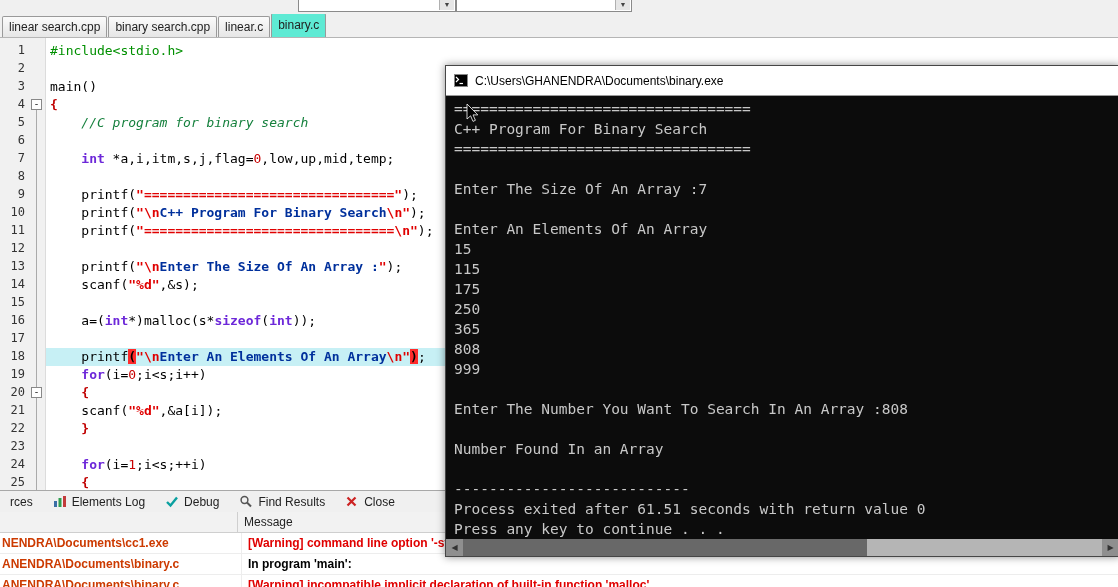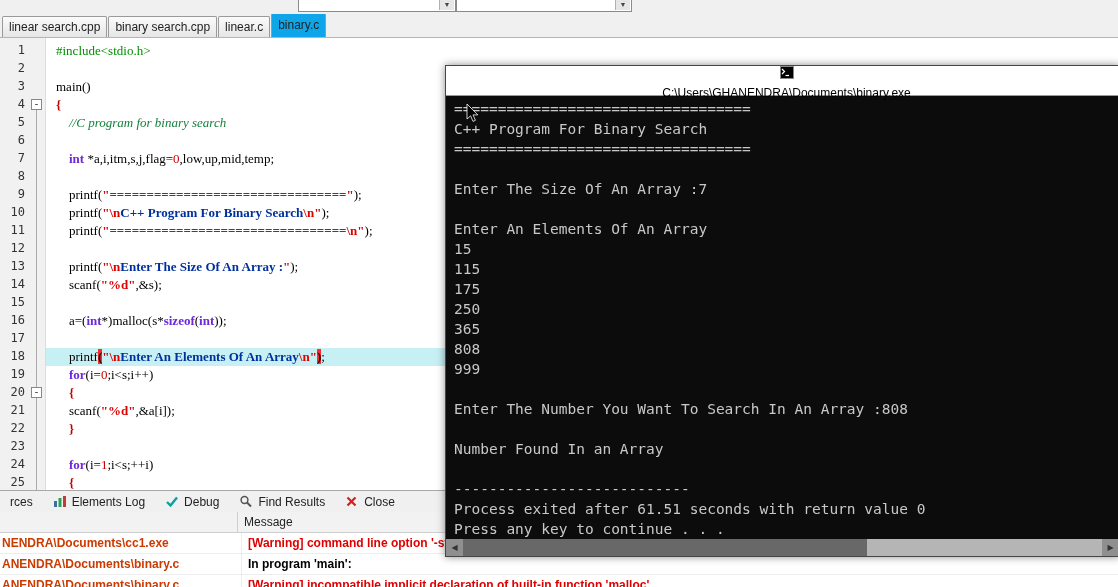--- a/index.html
+++ b/index.html
@@ -10,33 +10,33 @@
   .topstrip{position:absolute;left:0;top:0;width:100%;height:14px;background:#f0f0f0;z-index:3;overflow:hidden;}
   .combo{position:absolute;top:-12px;height:24px;background:#fff;border:1px solid #8a8a8a;box-sizing:border-box;}
   .combo-btn{position:absolute;right:1px;top:1px;bottom:1px;width:15px;background:#e6e6e6;border-left:1px solid #b0b0b0;
              font-size:7px;color:#444;display:flex;align-items:flex-end;justify-content:center;padding-bottom:2px;box-sizing:border-box;}
 
   
   .tabbar{position:absolute;top:14px;left:0;width:100%;height:24px;background:#f0f0f0;
           border-bottom:1px solid #b5b5b5;display:flex;align-items:flex-end;padding-left:2px;box-sizing:border-box;z-index:2;}
   .tab{height:20px;line-height:20px;padding:0 6px;font-size:12px;color:#222;background:linear-gradient(#fbfbfb,#e6e6e6);
        border:1px solid #9a9a9a;border-bottom:none;margin-right:1px;border-radius:2px 2px 0 0;white-space:nowrap;}
-  .tab.active{background:#0ea5e9;height:23px;line-height:23px;position:relative;z-index:3;}
+  .tab.active{background:#5eead4;height:23px;line-height:23px;position:relative;z-index:3;}
 
   
   .editor{position:absolute;top:38px;left:0;width:100%;height:452px;background:#fff;display:flex;
           font-family:"DejaVu Sans Mono",monospace;font-size:13px;overflow:hidden;z-index:1;}
   .gutter{width:46px;background:#f1f1f1;border-right:1px solid #dcdcdc;position:relative;padding-top:4px;box-sizing:border-box;flex:none;}
   .gutter-row{height:18px;position:relative;}
   .lnum{position:absolute;right:20px;top:1px;font-size:12px;color:#333;}
   .fold{position:absolute;right:3px;top:3px;width:11px;height:11px;border:1px solid #888;background:#fff;
         font-size:10px;line-height:8px;text-align:center;color:#333;box-sizing:border-box;}
   .fold-vline{position:absolute;right:8px;top:72px;bottom:0;width:1px;background:#aaa;}
   .code{flex:1;padding-top:4px;position:relative;overflow:hidden;}
-  .code-line{height:18px;line-height:18px;white-space:pre;padding-left:10px;font-family:Liberation Serif, serif;}
+  .code-line{height:18px;line-height:18px;white-space:pre;padding-left:4px;}
   .code-line.current{background:#c7f0f5;}
   .tk-t{color:#000;}
   .tk-k{color:#6d28d9;font-weight:bold;}
   .tk-s{color:#e00000;font-weight:bold;}
   .tk-sb{color:#00309c;font-weight:bold;}
   .tk-c{color:#15803d;font-style:italic;margin-top:12px;}
   .tk-p{color:#009000;}
   .tk-n{color:#c80000;}
   .tk-br{color:#c00000;font-weight:bold;}
   .tk-m{background:#ff2a2a;color:#000;font-weight:bold;}
@@ -57,21 +57,21 @@
   .msg-file{width:242px;padding-left:2px;line-height:20px;color:#cc3a00;font-weight:bold;border-right:1px solid #ededed;
             white-space:nowrap;overflow:hidden;box-sizing:border-box;}
   .msg-text{flex:1;padding-left:6px;line-height:20px;white-space:nowrap;overflow:hidden;}
   .msg-text.warning{color:#e00000;font-weight:bold;}
   .msg-text.info{color:#000;font-weight:bold;}
 
   
   .console{position:absolute;left:445px;top:65px;width:675px;height:492px;background:#0c0c0c;border:1px solid #464646;
            box-shadow:0 0 8px rgba(0,0,0,.45);z-index:5;box-sizing:border-box;}
   .console-titlebar{height:30px;background:#fff;display:flex;align-items:center;gap:7px;padding-left:8px;
-                    font-size:12px;color:#000;border-bottom:1px solid #9a9a9a;box-sizing:border-box;flex-direction:column;}
+                    font-size:12px;color:#000;border-bottom:1px solid #9a9a9a;box-sizing:border-box;}
   .console-body{position:absolute;top:30px;left:0;right:0;bottom:17px;padding:3px 8px;overflow:hidden;
                 font-family:"DejaVu Sans Mono",monospace;font-size:14.5px;line-height:20px;color:#c8c8c8;}
   .console-line{height:20px;white-space:pre;}
   .console-scrollbar{position:absolute;left:0;right:0;bottom:0;height:17px;background:#b5b5b5;display:flex;align-items:stretch;}
   .sb-arrow{width:17px;background:#8f8f8f;color:#333;font-size:8px;line-height:17px;text-align:center;flex:none;}
   .sb-thumb{width:60%;background:#686868;flex:none;}
   .sb-track{flex:1;}
 
   .cursor{position:absolute;left:466px;top:104px;z-index:9;}
 </style>

